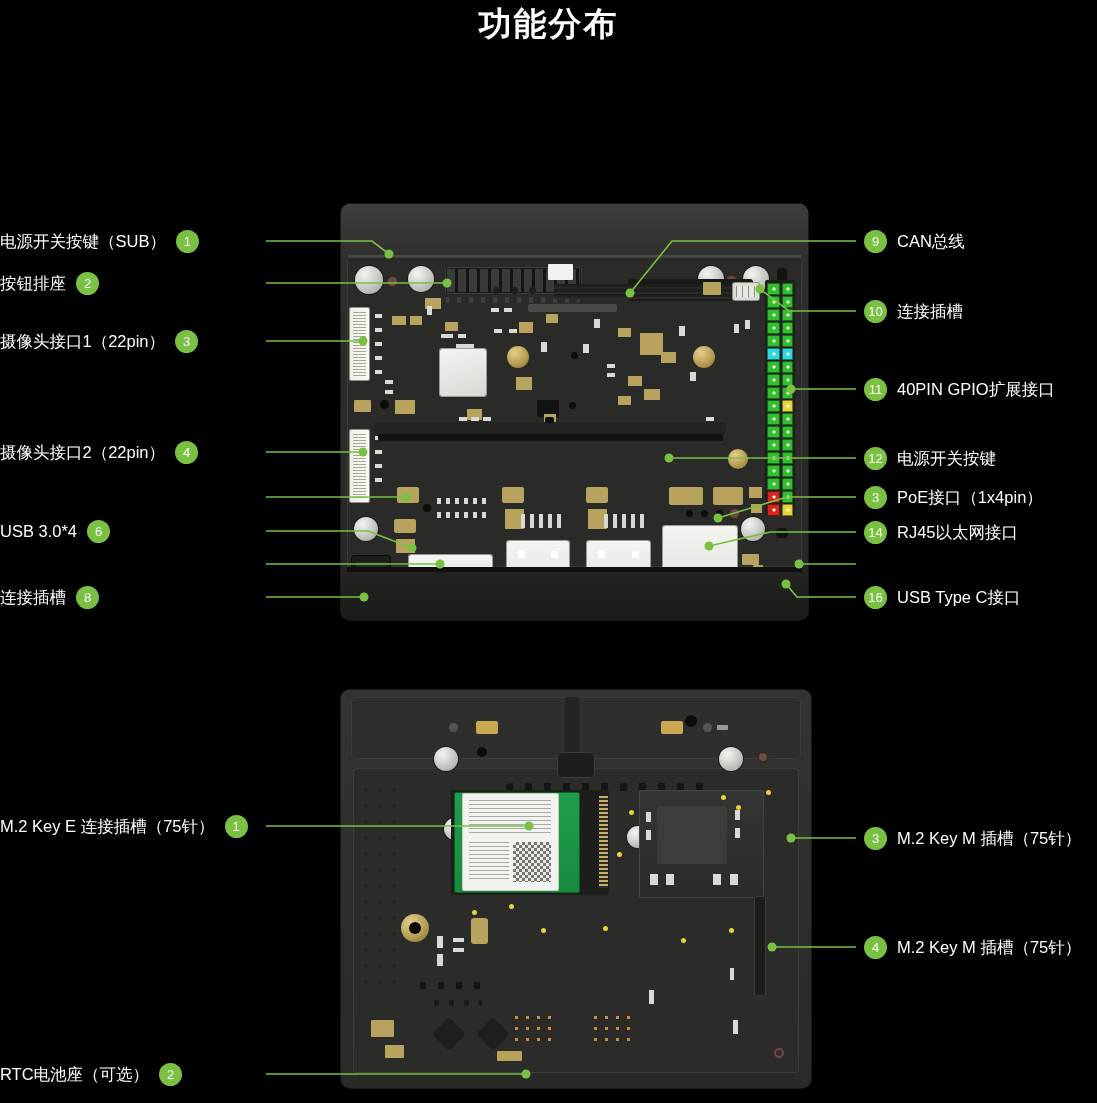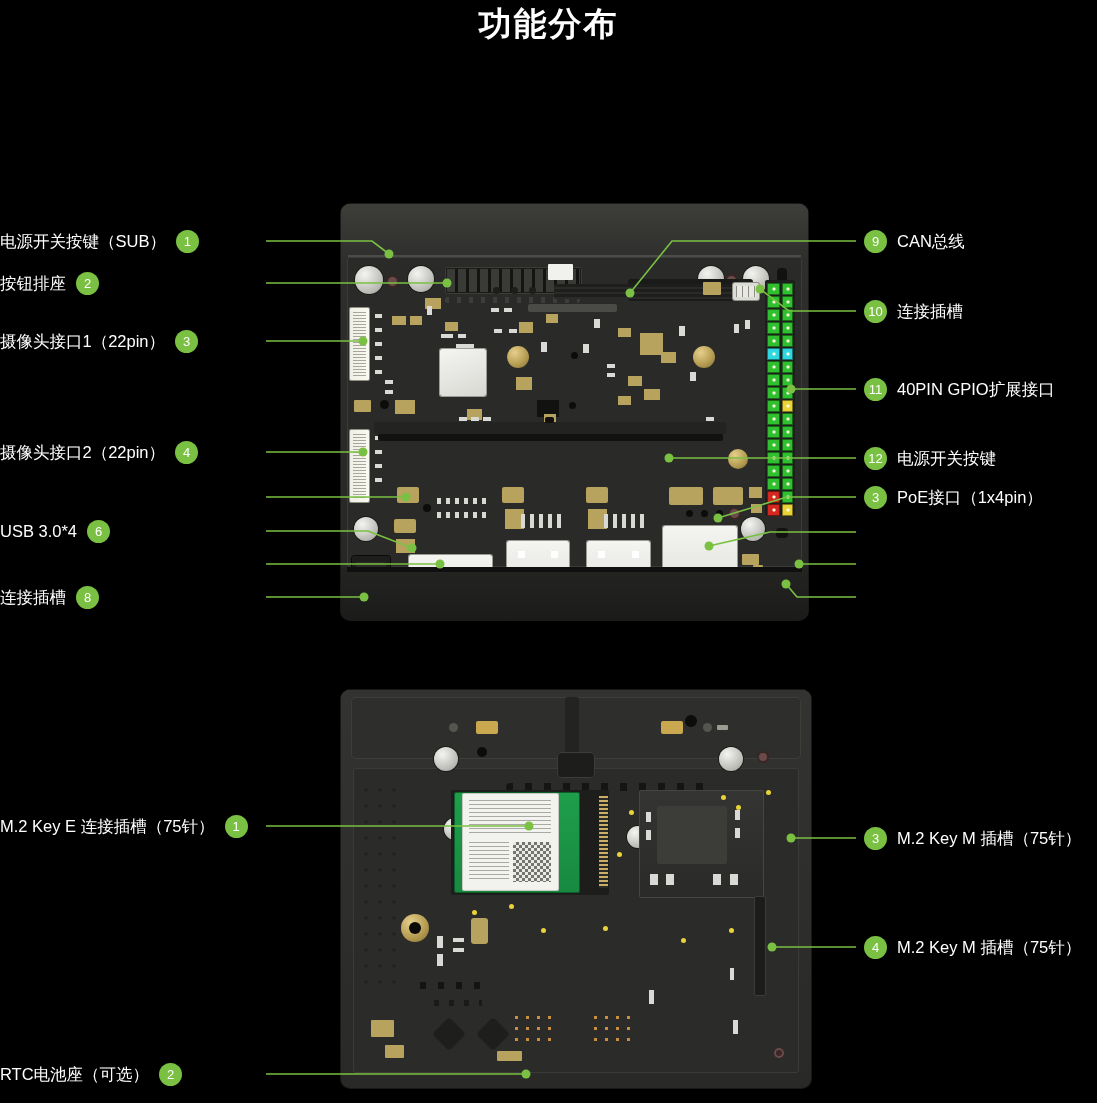--- a/index.html
+++ b/index.html
@@ -508,20 +508,28 @@
     <span class="co-text">40PIN GPIO扩展接口</span>
   </div>
   <div class="callout right" style="left:864px;top:446px;width:233px;">
     <span class="co-badge">12</span>
     <span class="co-text">电源开关按键</span>
   </div>
   <div class="callout right" style="left:864px;top:485px;width:233px;">
     <span class="co-badge">3</span>
     <span class="co-text">PoE接口（1x4pin）</span>
   </div>
+  <div class="callout right" style="left:864px;top:520px;width:233px;">
+    <span class="co-badge">14</span>
+    <span class="co-text">RJ45以太网接口</span>
+  </div>
+  <div class="callout right" style="left:864px;top:585px;width:233px;">
+    <span class="co-badge">16</span>
+    <span class="co-text">USB Type C接口</span>
+  </div>
 
   <div class="callout left" style="left:0;top:814px;width:262px;">
     <span class="co-text">M.2 Key E 连接插槽（75针）</span>
     <span class="co-badge">1</span>
   </div>
   <div class="callout left" style="left:0;top:1062px;width:262px;">
     <span class="co-text">RTC电池座（可选）</span>
     <span class="co-badge">2</span>
   </div>
   <div class="callout right" style="left:864px;top:826px;width:233px;">

